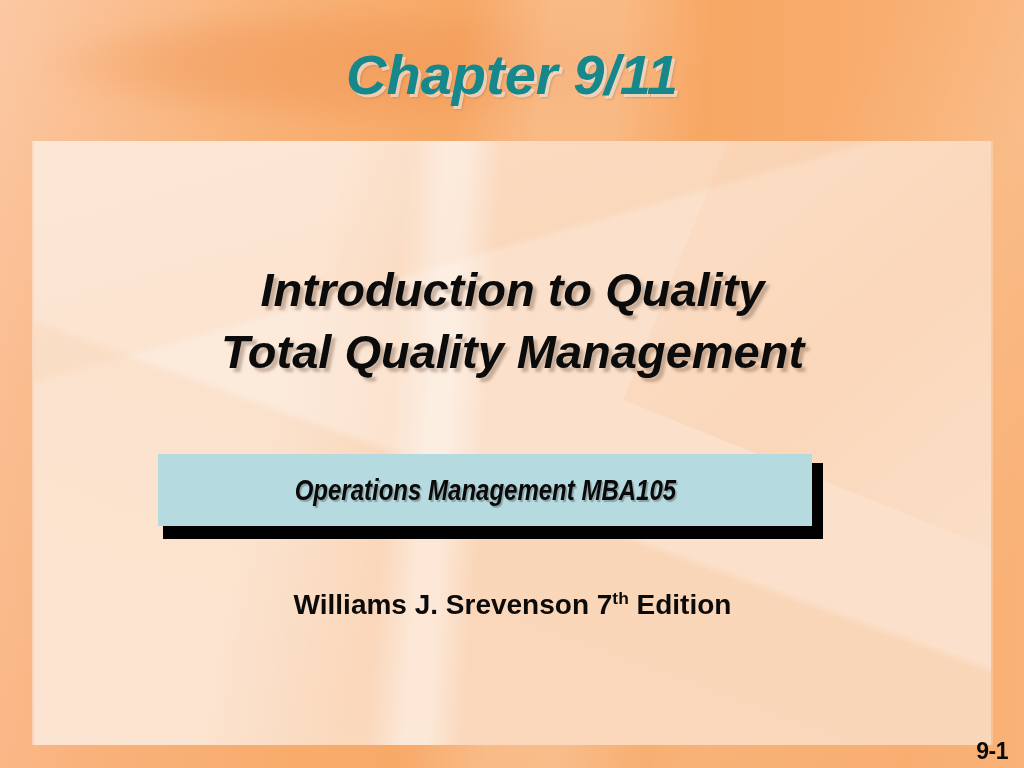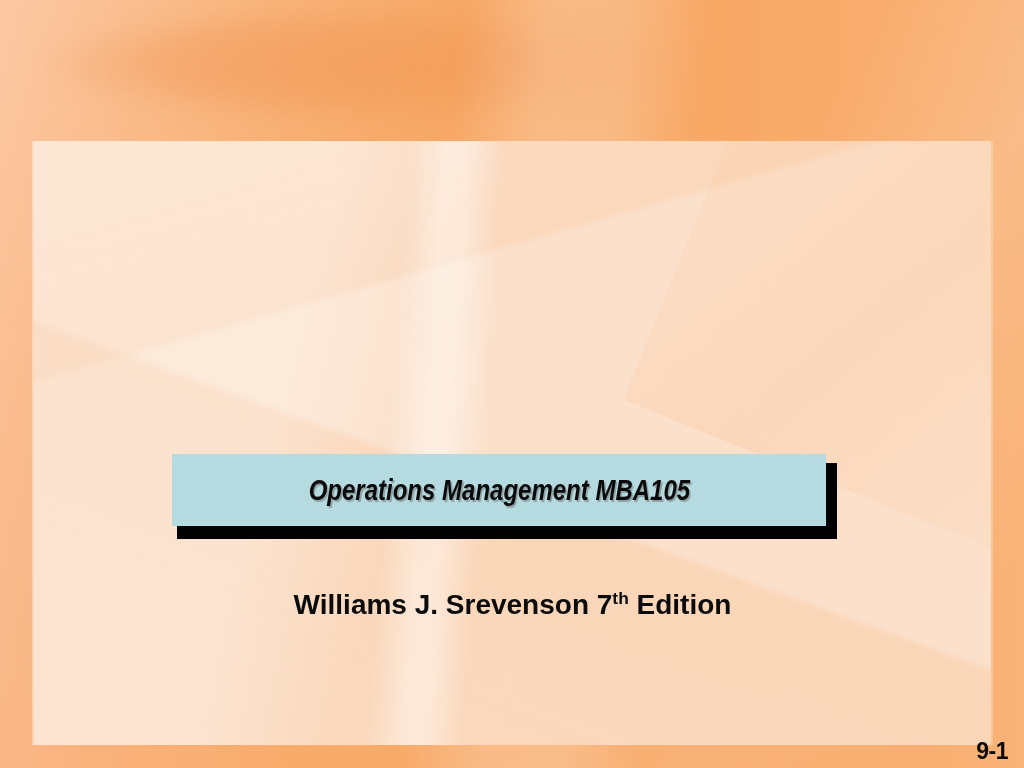--- a/index.html
+++ b/index.html
@@ -147,21 +147,21 @@
     font-weight: bold;
     font-style: italic;
     color: #0b0b0b;
     text-shadow: 4px 4px 3px rgba(120,90,70,0.40);
   }
   .main-title .line { display: block; white-space: nowrap; }
 
   
   .course-box-wrap {
     position: absolute;
-    left: 138px;
+    left: 124px;
     top: 313px;
     width: 672px;
     height: 85px;
     padding-left: 10px;
   }
   .course-box-shadow {
     position: absolute;
     left: 5px;
     top: 9px;
     width: 660px;
@@ -219,26 +219,31 @@
   }
 </style>
 </head>
 <body>
 
 <div class="slide">
 
   <div class="title-glow"></div>
   <div class="bg-streak-a"></div>
 
+  <div class="chapter-title">Chapter 9/11</div>
 
   <div class="panel">
     <div class="panel-shade"></div>
     <div class="panel-streak"></div>
     <div class="panel-streak2"></div>
 
+    <div class="main-title">
+      <span class="line">Introduction to Quality</span>
+      <span class="line">Total Quality Management</span>
+    </div>
 
     <div class="course-box-wrap">
       <div class="course-box-shadow"></div>
       <div class="course-box">
         <span class="course-box-text">Operations Management MBA105</span>
       </div>
     </div>
 
     <div class="author">
       <span>Williams J. Srevenson 7</span><sup>th</sup><span> Edition</span>

